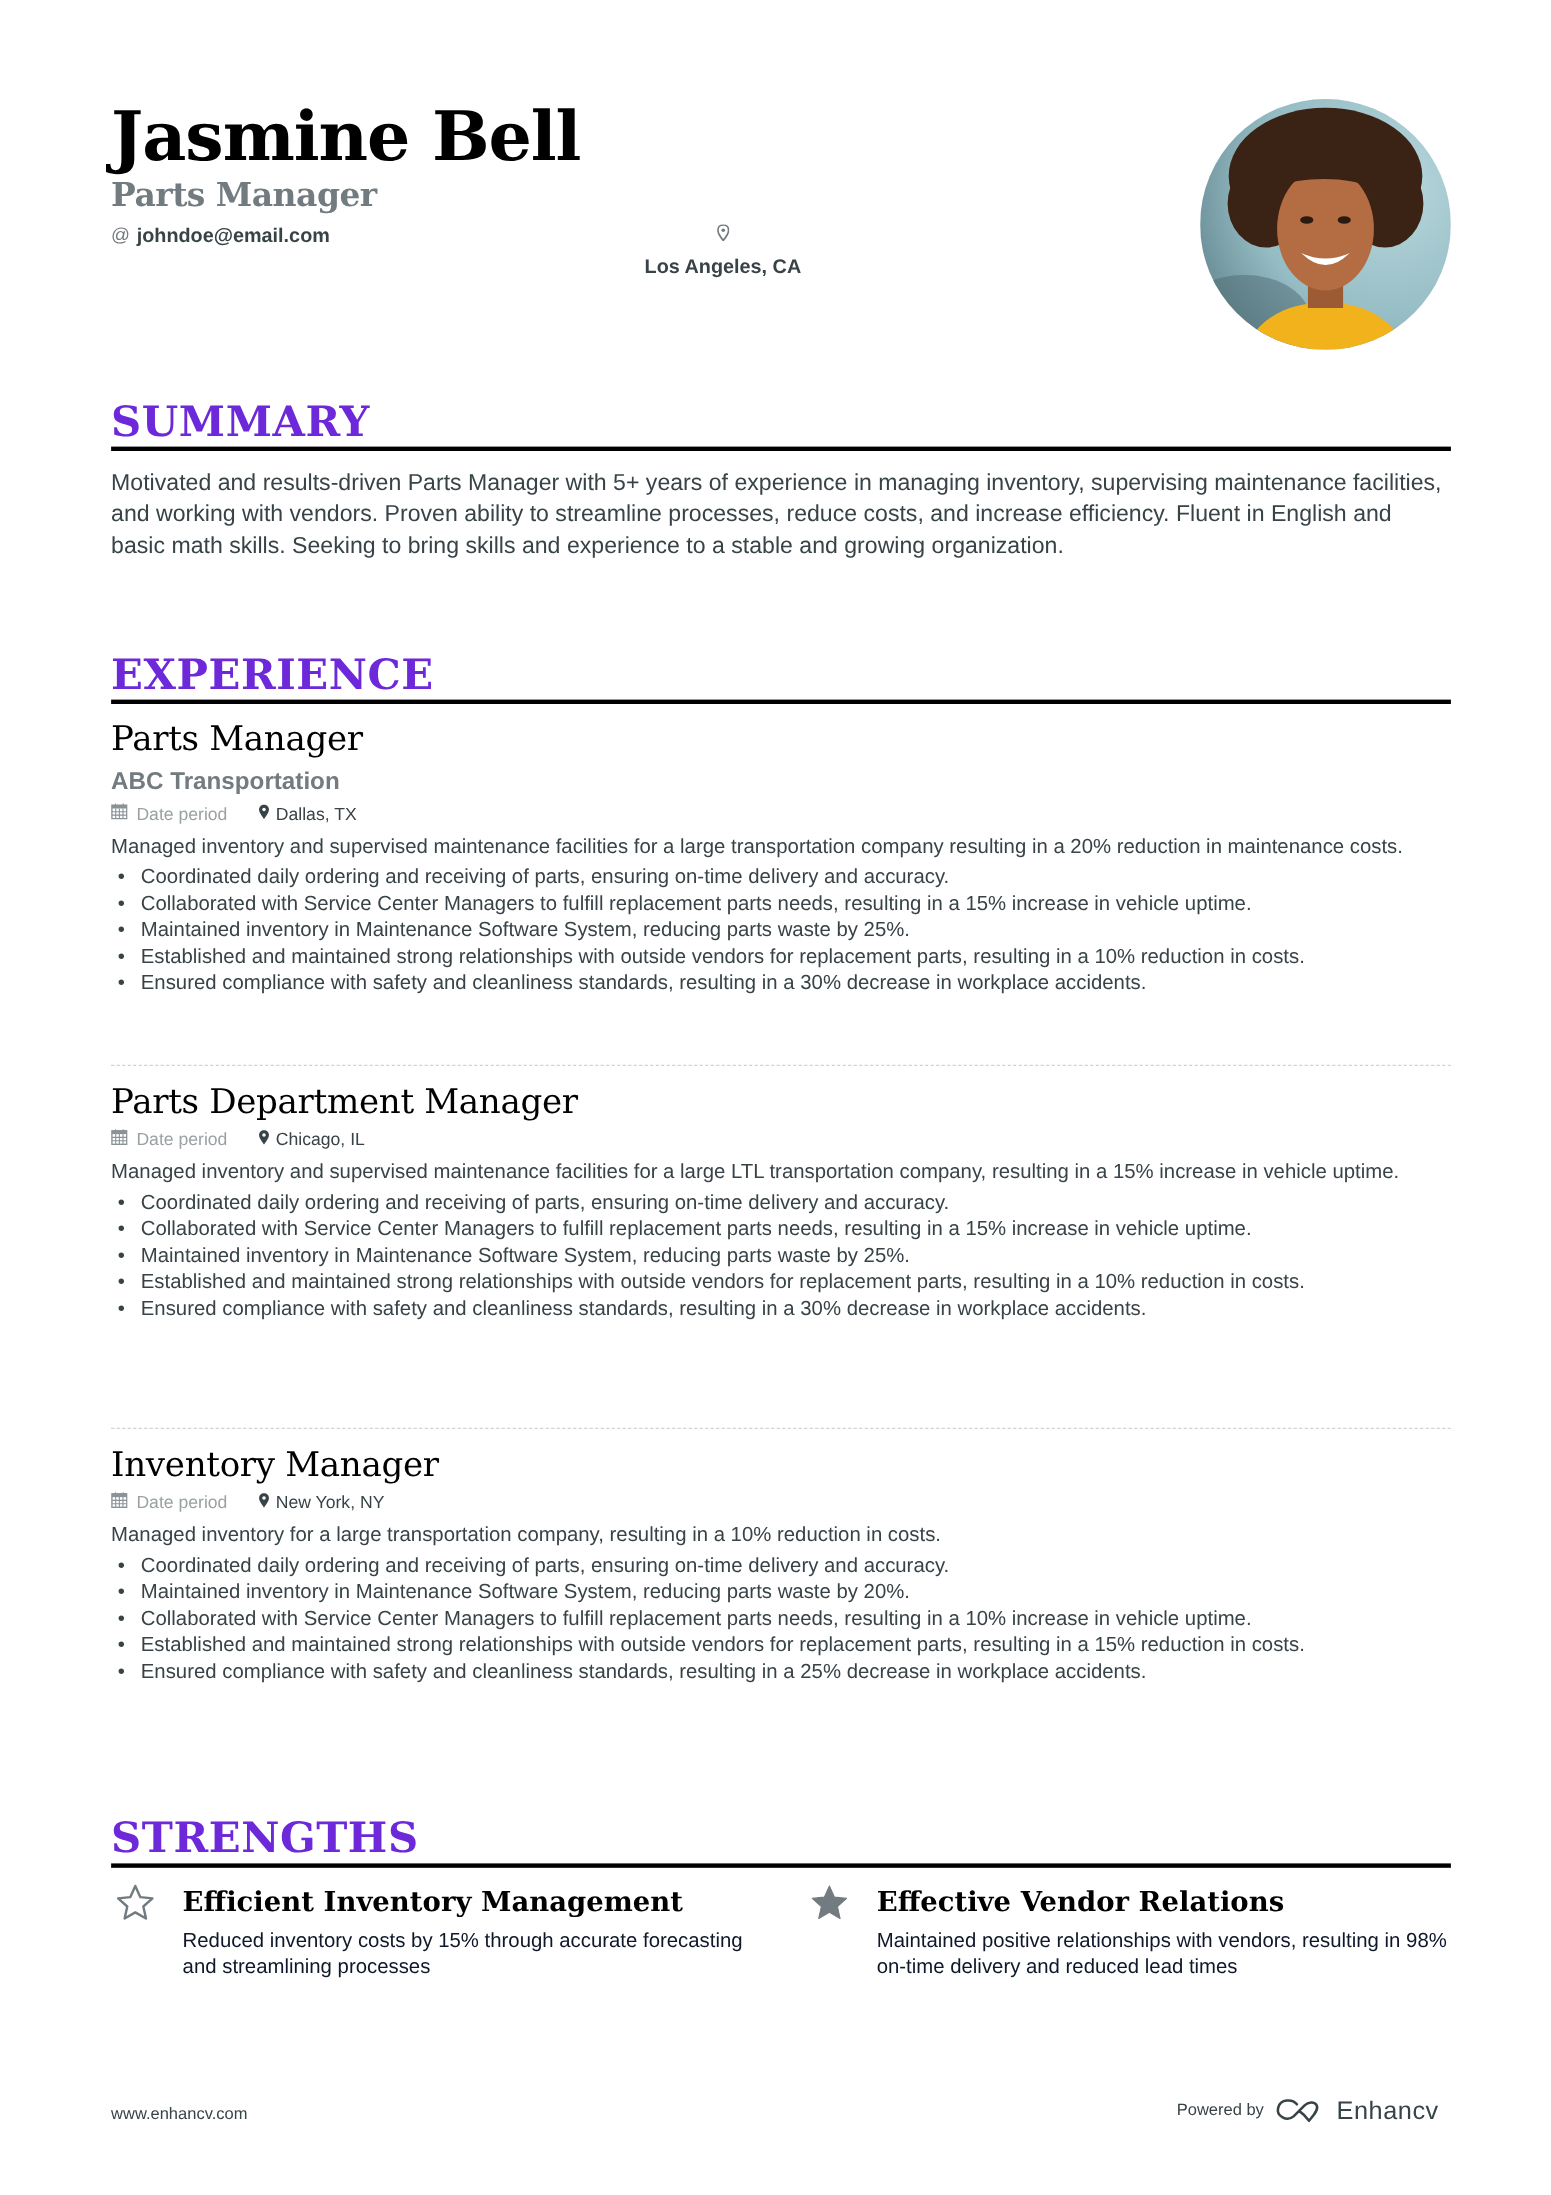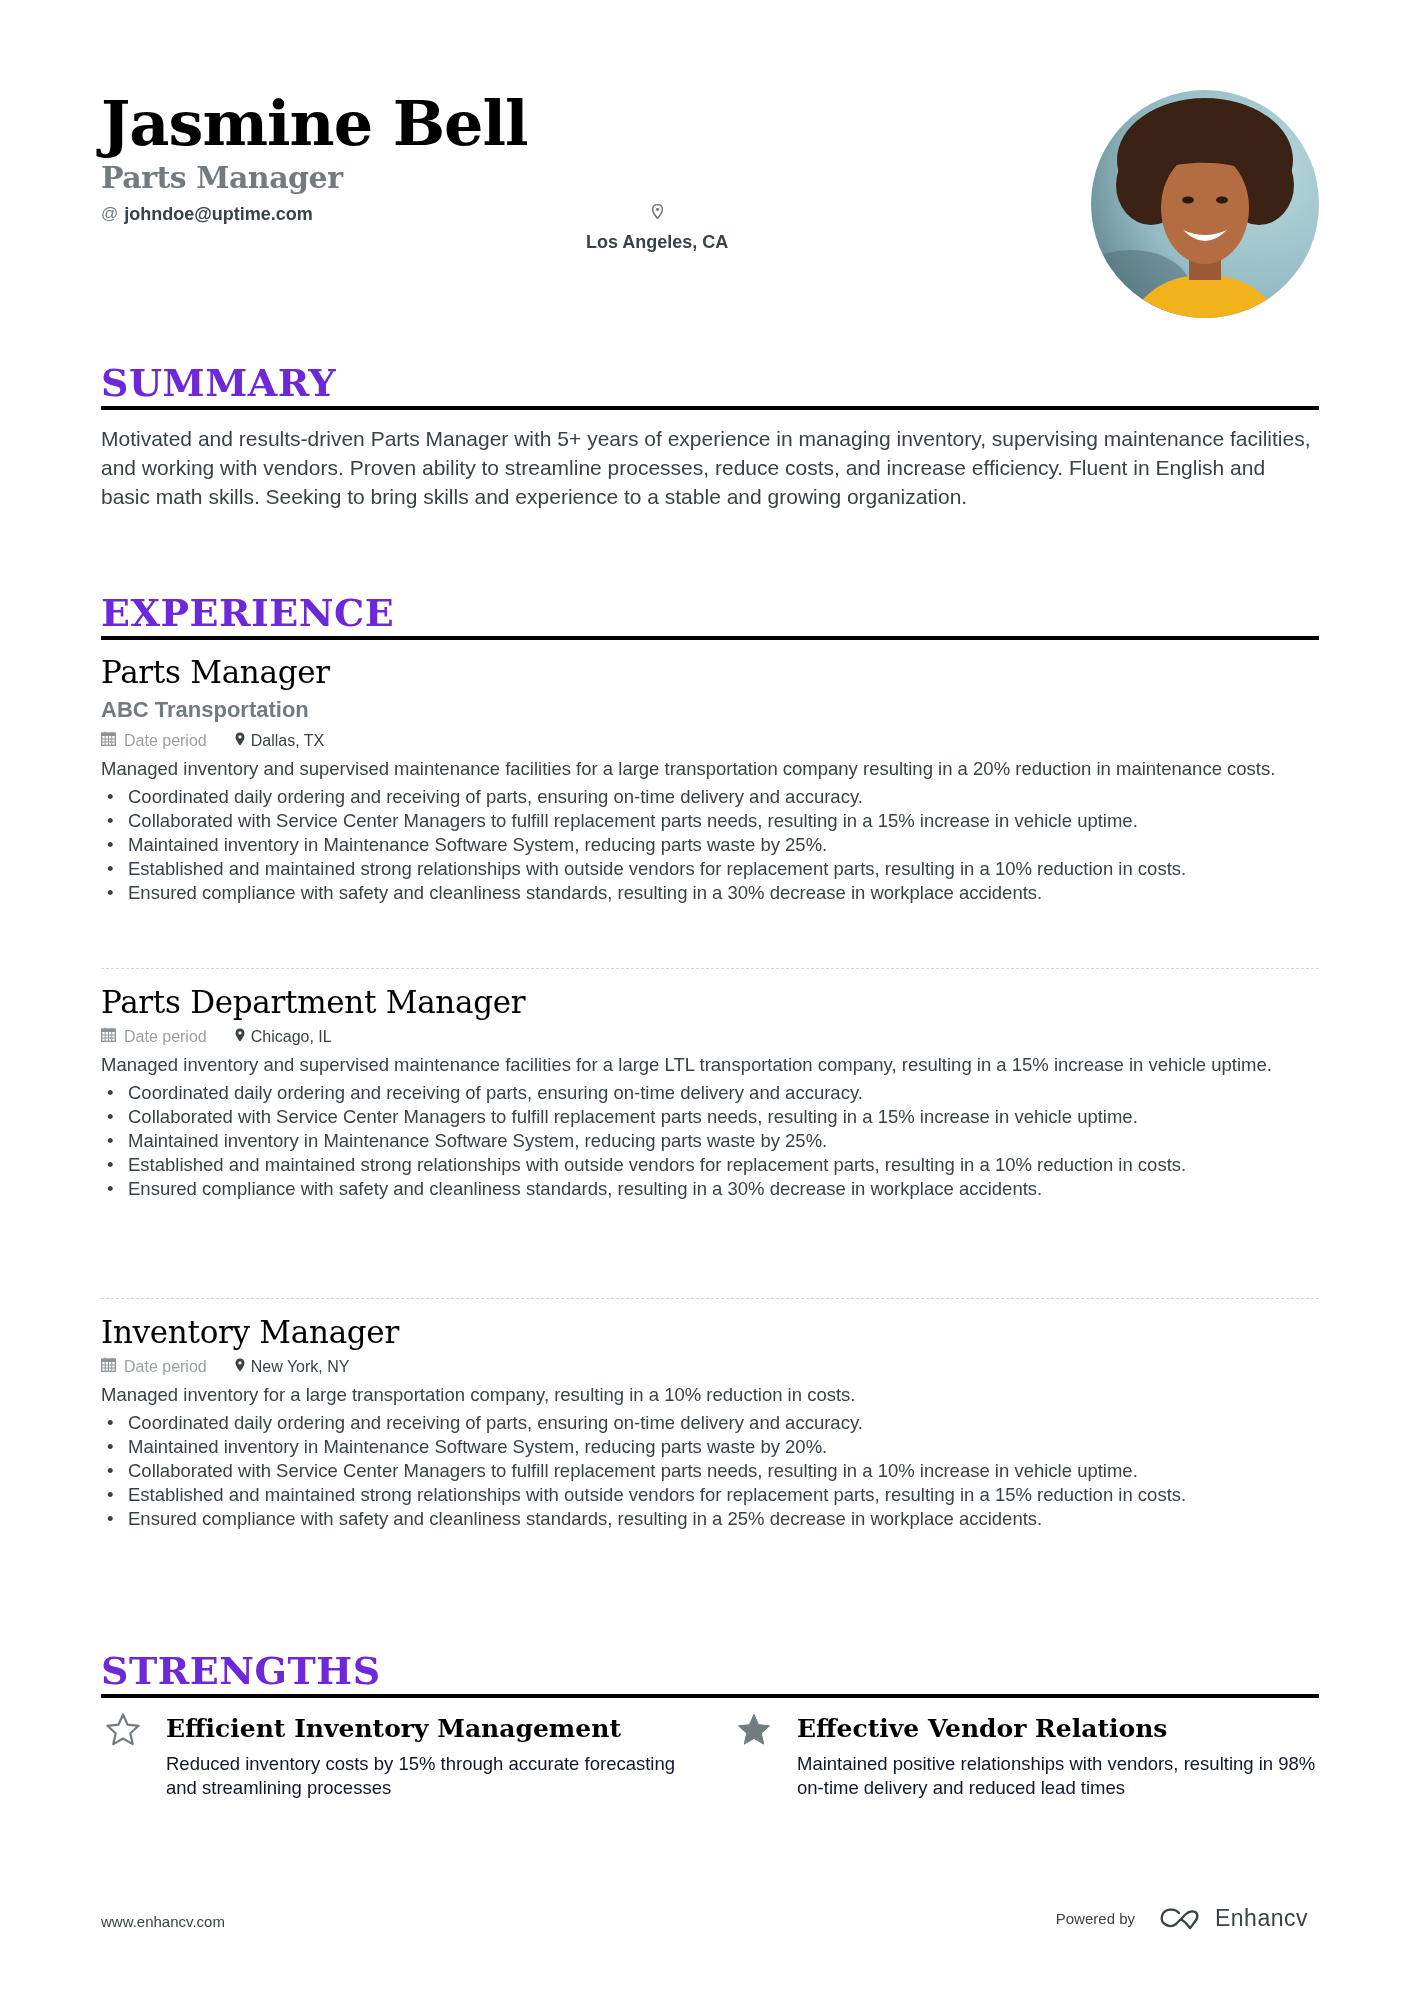--- a/index.html
+++ b/index.html
@@ -38,35 +38,35 @@
   .divider { position: absolute; left: 0; width: 1218px; border-top: 1px dashed #d0d4d6; }
 
   
   .strength { position: absolute; width: 590px; }
   .strength .star { position: absolute; left: 0; top: 0; width: 36px; height: 36px; }
   .strength .s-title { position: absolute; left: 61px; top: 2px; font-family: "DejaVu Serif", "Liberation Serif", serif; font-weight: bold; font-size: 25px; line-height: 30px; color: #000; }
   .strength .s-desc { position: absolute; left: 61px; top: 40px; width: 540px; font-size: 18.5px; line-height: 24px; color: #0f172a; }
 
   
   .footer-left { position: absolute; left: 0; top: 1912px; font-size: 15px; line-height: 20px; color: #384347; }
-  .footer-right { position: absolute; right: 11px; top: 1905px; display: flex; align-items: center; gap: 24px; text-align: right; }
+  .footer-right { position: absolute; right: 11px; top: 1905px; display: flex; align-items: center; gap: 10px; text-align: right; }
   .powered { font-size: 15px; color: #384347; }
   .brand { display: flex; align-items: center; gap: 10px; font-size: 23px; color: #384347; letter-spacing: 0.5px; }
 </style>
 </head>
 <body>
 
 <div class="page">
 
   <div class="name">Jasmine Bell</div>
   <div class="role">Parts Manager</div>
 
   <div class="contact email">
     <span class="ico">@</span>
-    <span>johndoe@uptime.com</span>
+    <span>johndoe@email.com</span>
   </div>
   <div class="contact loc">
     <span class="ico">
       <svg width="11" height="15" viewBox="0 0 11 15">
           <path d="M5.5 0.5C2.7 0.5 0.6 2.6 0.6 5.3c0 3.4 4.9 9.2 4.9 9.2s4.9-5.8 4.9-9.2C10.4 2.6 8.3 0.5 5.5 0.5z" fill="none" stroke="#727b7f" stroke-width="1.6"></path>
           <circle cx="5.5" cy="5.3" r="1.6" fill="#727b7f"></circle>
         </svg>
     </span>
     <span>Los Angeles, CA</span>
   </div>

